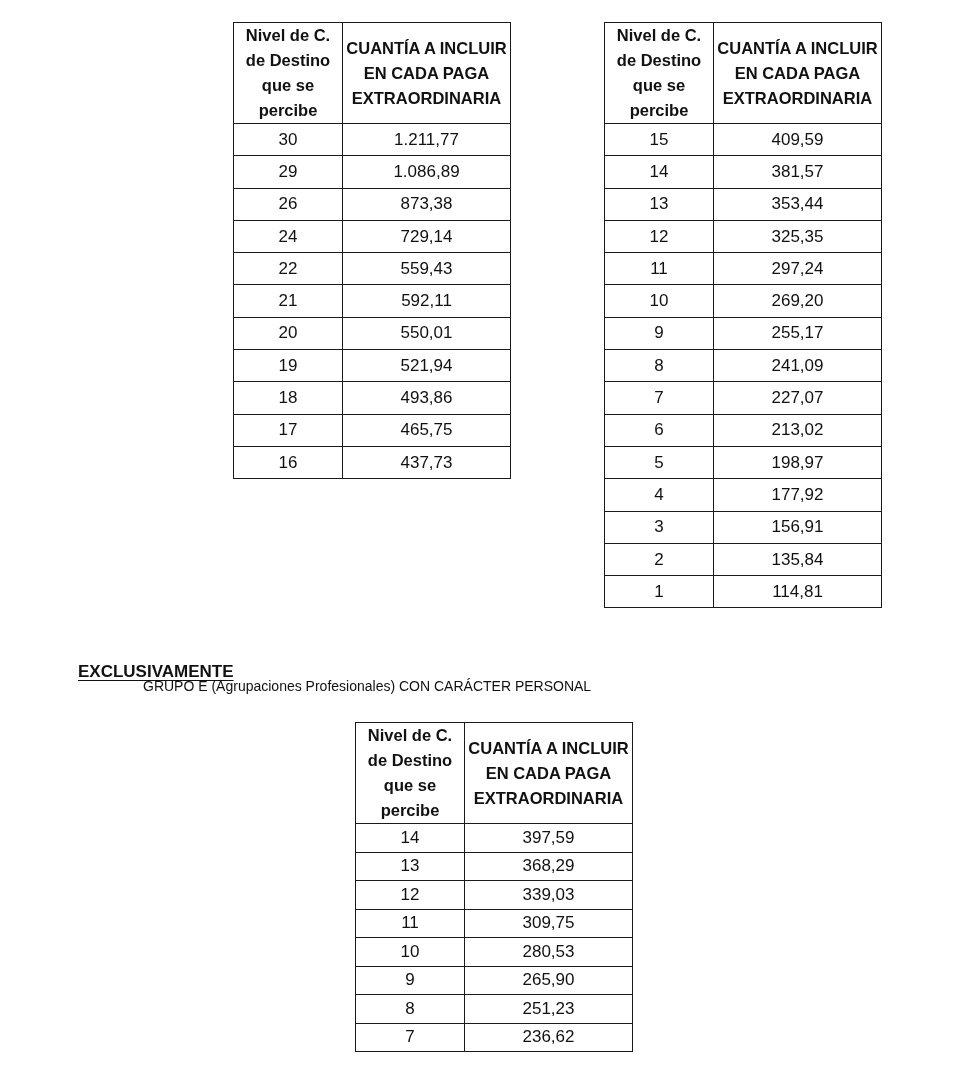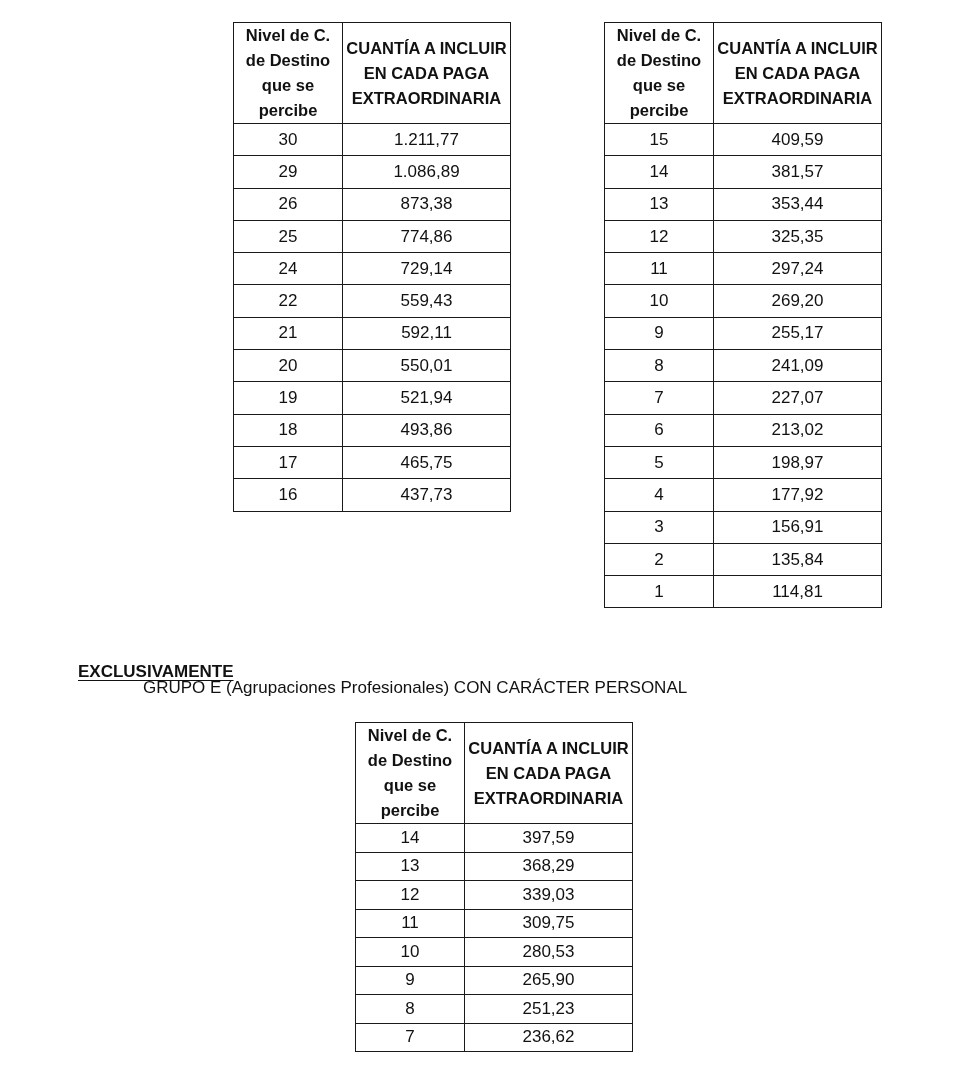--- a/index.html
+++ b/index.html
@@ -24,21 +24,21 @@
   #t3 { left: 355px; top: 722px; width: 277px; }
   #t1 td, #t2 td { height: 31.3px; }
   #t3 td { height: 27.5px; }
   col.c1 { width: 109px; }
   col.c2 { width: 168px; }
   .heading {
     position: absolute; left: 78px; top: 630px; font-weight: bold; font-size: 17px;
     text-decoration: underline; text-underline-offset: 3px; margin-top: 32px;
   }
   .subtitle {
-    position: absolute; left: 143px; top: 678px; font-size: 17px;
+    position: absolute; left: 143px; top: 678px; font-size: 14px;
   }
 </style>
 </head>
 <body>
 
 <table class="t" id="t1">
   <colgroup>
       <col class="c1">
       <col class="c2">
     </colgroup>
@@ -55,24 +55,20 @@
       </tr>
       <tr>
         <td>29</td>
         <td>1.086,89</td>
       </tr>
       <tr>
         <td>26</td>
         <td>873,38</td>
       </tr>
       <tr>
-        <td>25</td>
-        <td>774,86</td>
-      </tr>
-      <tr>
         <td>24</td>
         <td>729,14</td>
       </tr>
       <tr>
         <td>22</td>
         <td>559,43</td>
       </tr>
       <tr>
         <td>21</td>
         <td>592,11</td>

